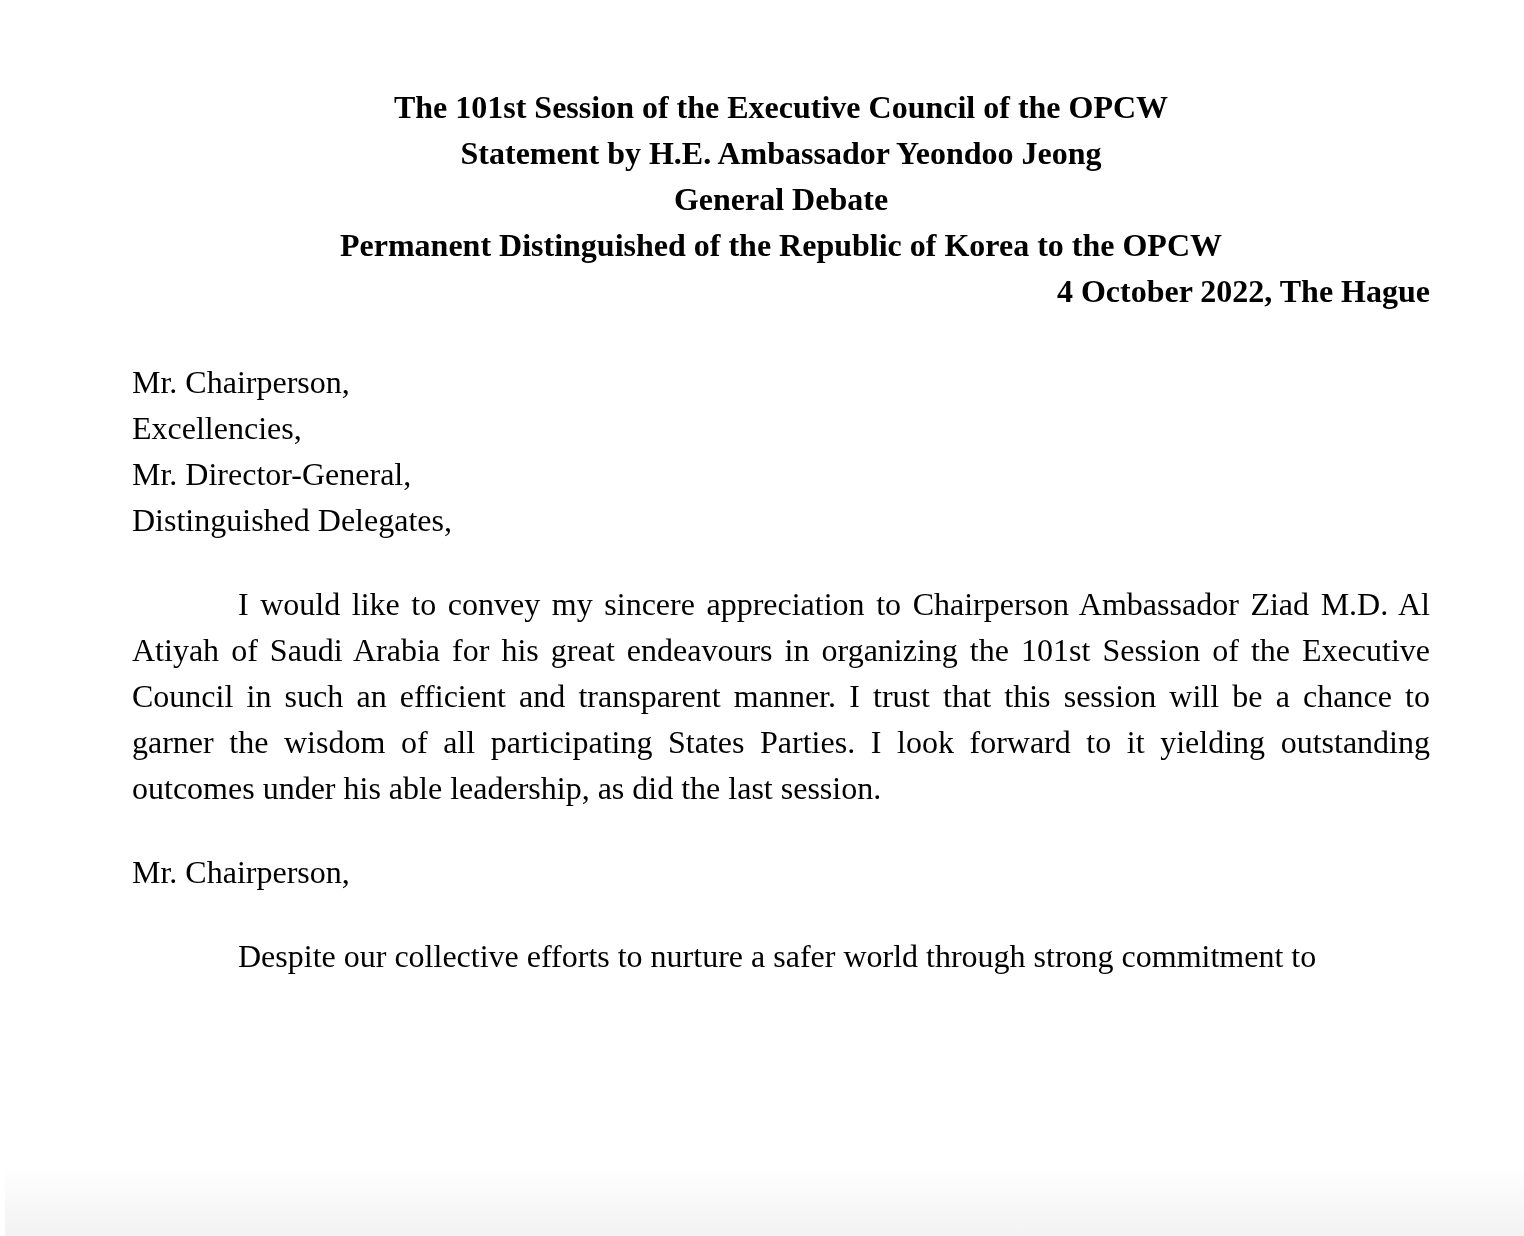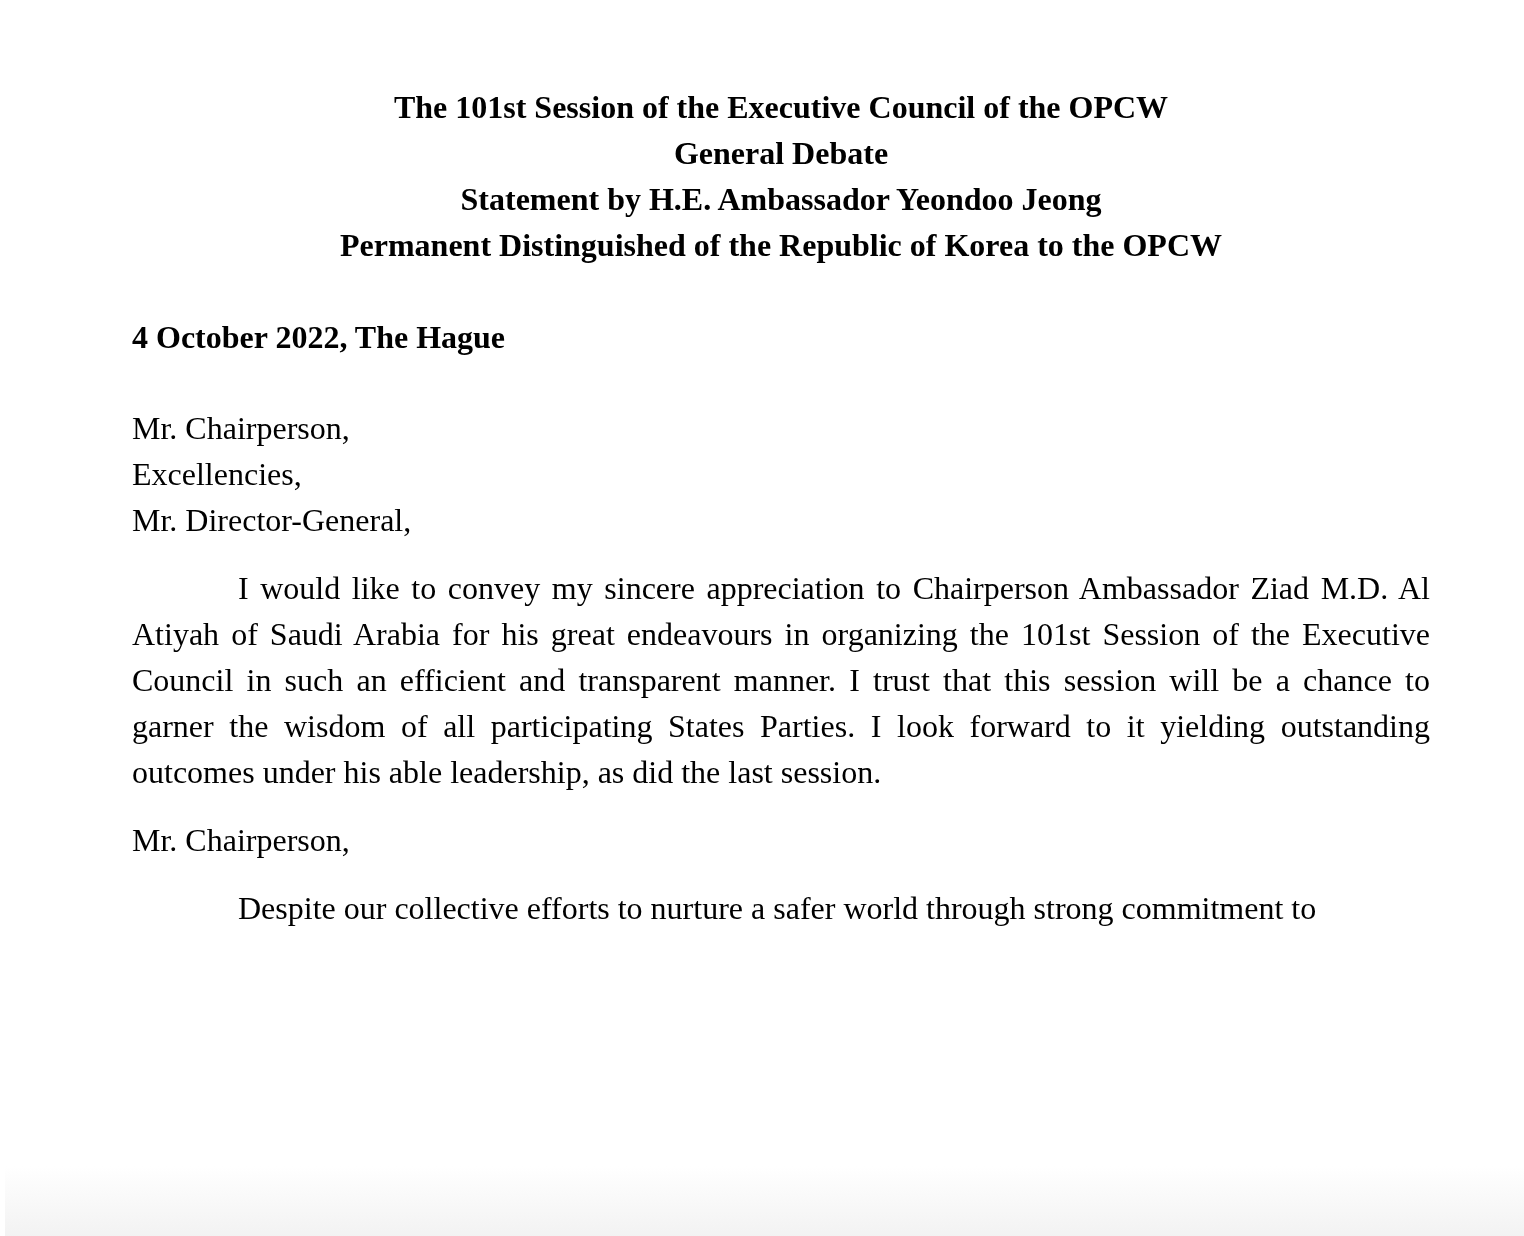--- a/index.html
+++ b/index.html
@@ -34,33 +34,32 @@
     .header-block {
       text-align: center;
       font-weight: bold;
     }
     .header-line {
       display: block;
       white-space: nowrap;
     }
     .date-line {
       display: block;
-      text-align: left;
+      text-align: right;
       font-weight: bold;
-      margin-top: 46px;
     }
     .salutations {
       margin-top: 45px;
     }
     .salutation-line {
       display: block;
       white-space: nowrap;
     }
     .para {
-      margin: 22px 0 0 0;
+      margin: 38px 0 0 0;
       text-align: justify;
       text-indent: 106px;
     }
     .para.no-indent {
       text-indent: 0;
     }
     .bottom-shade {
       position: absolute;
       left: 0;
       bottom: 0;
@@ -71,31 +70,32 @@
     }
   </style>
 </head>
 <body>
 
 <div class="page">
   <div class="content">
 
     <div class="header-block">
       <span class="header-line">The 101st Session of the Executive Council of the OPCW</span>
+      <span class="header-line">Statement by H.E. Ambassador Yeondoo Jeong</span>
       <span class="header-line">General Debate</span>
-      <span class="header-line">Statement by H.E. Ambassador Yeondoo Jeong</span>
       <span class="header-line">Permanent Distinguished of the Republic of Korea to the OPCW</span>
     </div>
 
     <span class="date-line">4 October 2022, The Hague</span>
 
     <div class="salutations">
       <span class="salutation-line">Mr. Chairperson,</span>
       <span class="salutation-line">Excellencies,</span>
       <span class="salutation-line">Mr. Director-General,</span>
+      <span class="salutation-line">Distinguished Delegates,</span>
     </div>
 
     <p class="para">I would like to convey my sincere appreciation to Chairperson Ambassador Ziad M.D. Al Atiyah of Saudi Arabia for his great endeavours in organizing the 101st Session of the Executive Council in such an efficient and transparent manner. I trust that this session will be a chance to garner the wisdom of all participating States Parties. I look forward to it yielding outstanding outcomes under his able leadership, as did the last session.</p>
     <p class="para no-indent">Mr. Chairperson,</p>
     <p class="para">Despite our collective efforts to nurture a safer world through strong commitment to</p>
 
   </div>
   <div class="bottom-shade"></div>
 </div>
 

